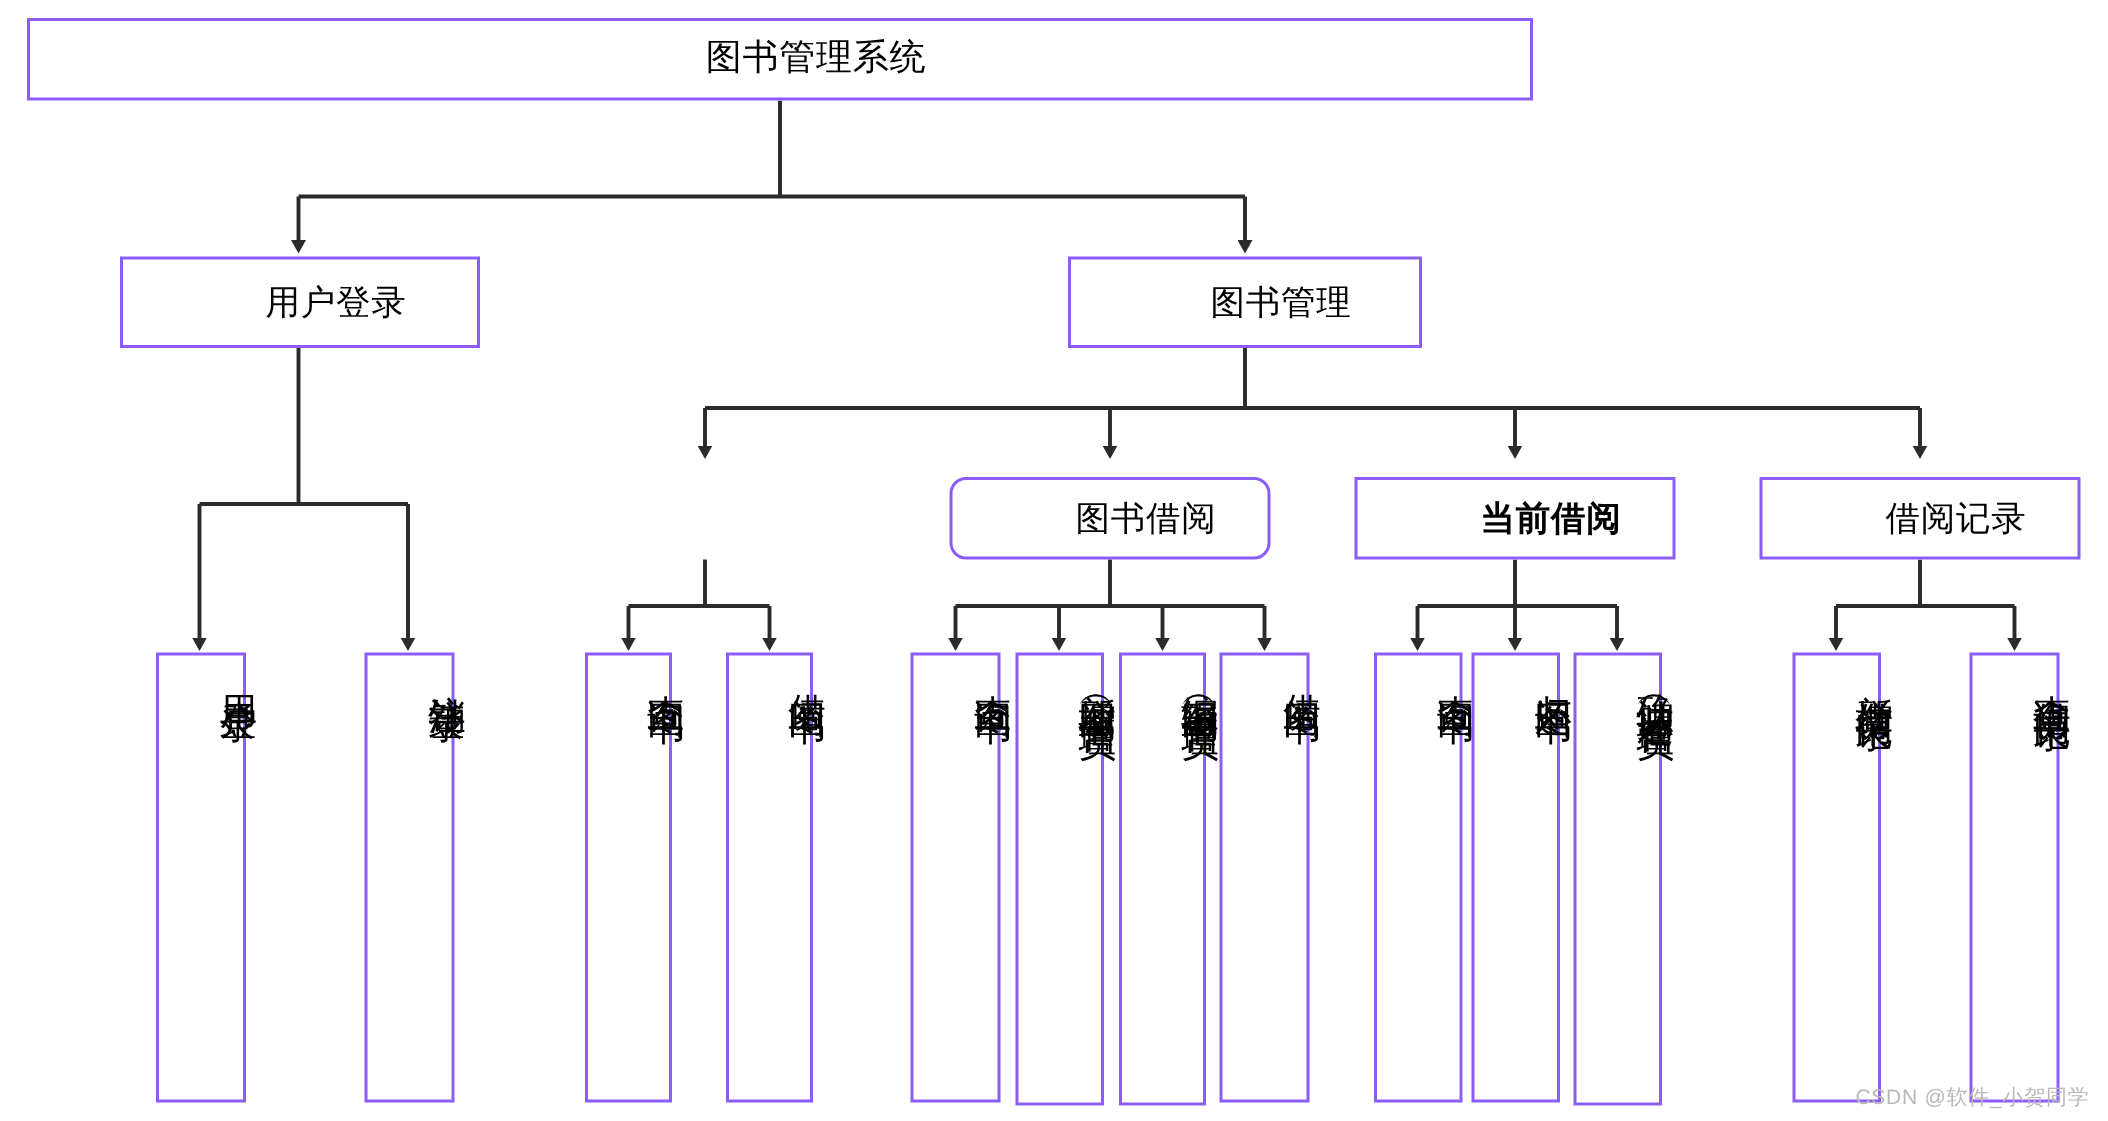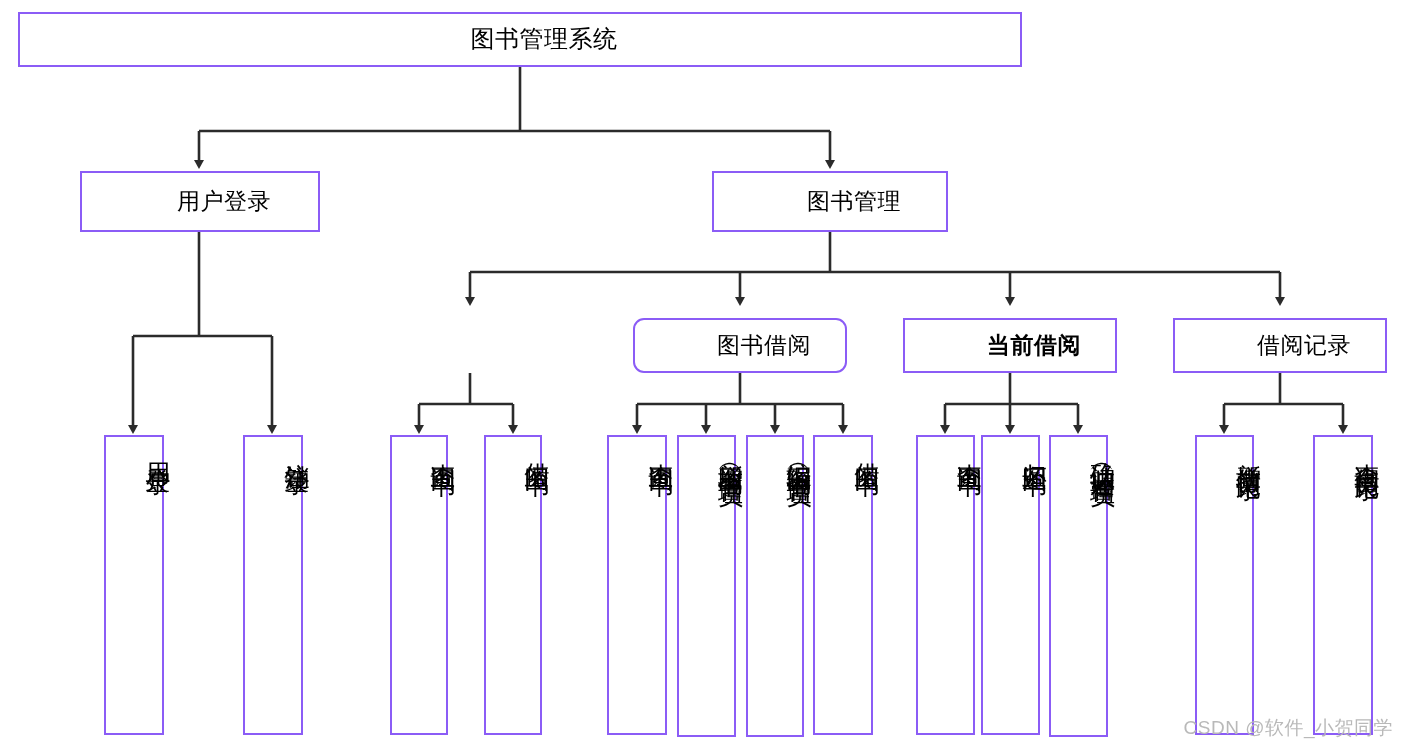--- a/index.html
+++ b/index.html
@@ -58,21 +58,21 @@
     text-orientation: upright;
     font-size: 25px;
     letter-spacing: 3px;
     line-height: 1;
   }
   .node.root .label { font-size: 24px; }
   .watermark {
     position: absolute;
     right: 12px;
     bottom: 6px;
-    font-size: 19px;
+    font-size: 14px;
     color: #b9b9b9;
     white-space: nowrap;
     letter-spacing: 0.5px;
   }
 </style>
 </head>
 <body>
 
 <div id="diagram-root">
 

